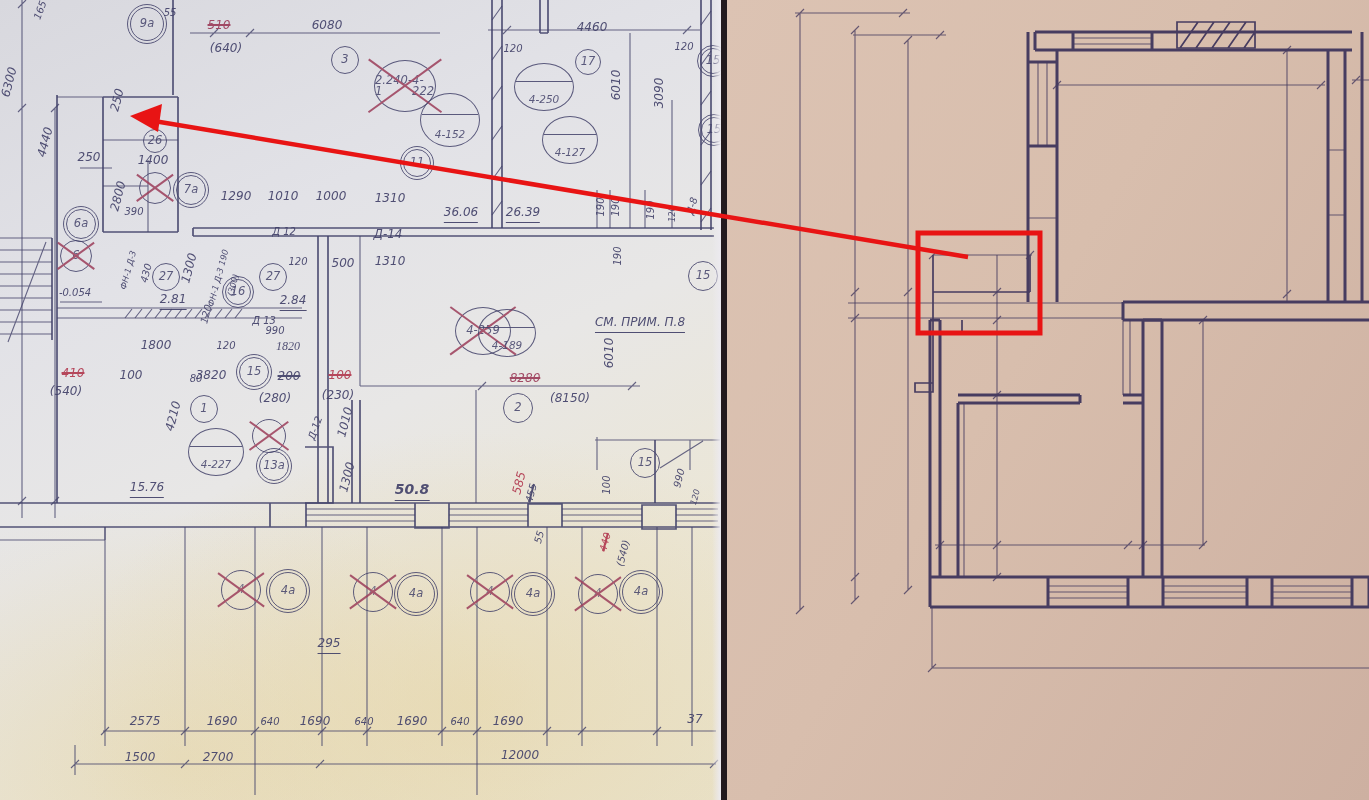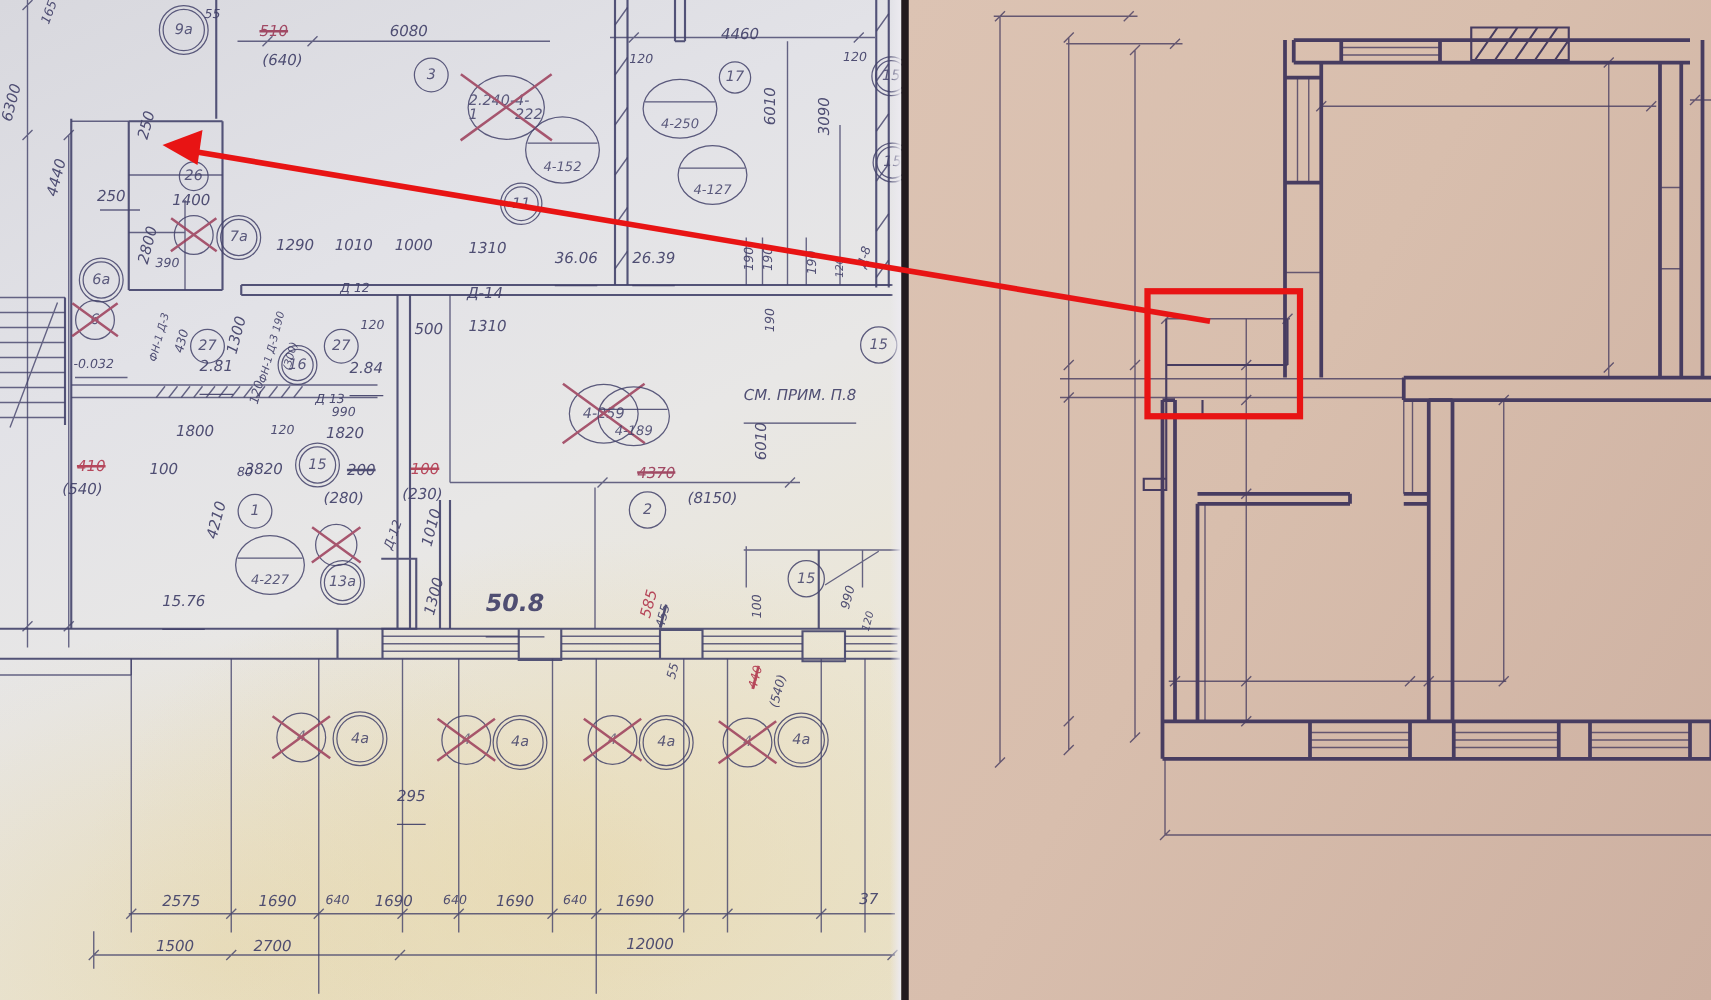--- a/index.html
+++ b/index.html
@@ -28,22 +28,22 @@
   #panel-right svg.lines{color:var(--ink-right);}
   path.t{stroke:currentColor;stroke-width:1.1;fill:none;opacity:.8;}
   path.m{stroke:currentColor;stroke-width:1.7;fill:none;opacity:.9;}
   path.w{stroke:currentColor;stroke-width:3;fill:none;}
   path.f{stroke:currentColor;stroke-width:1.7;fill:none;}
   
   .lbl{position:absolute;transform:translate(-50%,-50%);white-space:nowrap;
        font:italic 12px "DejaVu Sans",sans-serif;color:var(--ink-left);opacity:.92;}
   .lbl.small{font-size:10px;}
   .lbl.tiny{font-size:8.5px;}
-  .lbl.big{font-size:19px;font-weight:bold;}
-  .lbl.underline{border-bottom:1.2px solid currentColor;padding-bottom:15px;}
+  .lbl.big{font-size:14px;font-weight:bold;}
+  .lbl.underline{border-bottom:1.2px solid currentColor;padding-bottom:3px;}
   .lbl.strike{text-decoration:line-through;text-decoration-thickness:1.5px;}
   .lbl.red{color:var(--redtxt);}
   .lbl.dkred{color:var(--red2);}
   
   .circ{position:absolute;transform:translate(-50%,-50%);border:1.4px solid var(--ink-left);
         border-radius:50%;display:flex;align-items:center;justify-content:center;opacity:.85;}
   .circ span{font:italic 11.5px "DejaVu Sans",sans-serif;color:var(--ink-left);line-height:1;}
   .circ.d{outline:1.5px solid var(--ink-left);outline-offset:2.3px;}
   .circ.e{flex-direction:column;justify-content:space-around;}
   .circ.e .mid{width:96%;height:1.3px;background:var(--ink-left);}
@@ -282,39 +282,39 @@
         <div class="lbl " style="left: 189px; top: 268px; transform: translate(-50%, -50%) rotate(-75deg);">1300</div>
         <div class="lbl tiny" style="left: 218px; top: 278px; transform: translate(-50%, -50%) rotate(-75deg);">ФН-1 Д-3 190</div>
         <div class="lbl tiny" style="left: 233px; top: 285px; transform: translate(-50%, -50%) rotate(-75deg);">(300)</div>
         <div class="lbl underline" style="left: 173px; top: 301px; transform: translate(-50%, -50%);">2.81</div>
         <div class="lbl underline" style="left: 293px; top: 302px; transform: translate(-50%, -50%);">2.84</div>
         <div class="lbl small" style="left: 206px; top: 314px; transform: translate(-50%, -50%) rotate(-75deg);">120</div>
         <div class="lbl small" style="left: 264px; top: 320px; transform: translate(-50%, -50%);">Д 13</div>
         <div class="lbl small" style="left: 275px; top: 330px; transform: translate(-50%, -50%);">990</div>
         <div class="lbl " style="left: 156px; top: 345px; transform: translate(-50%, -50%);">1800</div>
         <div class="lbl small" style="left: 226px; top: 345px; transform: translate(-50%, -50%);">120</div>
-        <div class="lbl " style="left: 276px; top: 346px; transform: translate(-50%, -50%);">1820</div>
+        <div class="lbl " style="left: 288px; top: 346px; transform: translate(-50%, -50%); font-family: Liberation Serif, serif;">1820</div>
         <div class="lbl small" style="left: 196px; top: 378px; transform: translate(-50%, -50%);">80</div>
         <div class="lbl " style="left: 131px; top: 375px; transform: translate(-50%, -50%);">100</div>
         <div class="lbl " style="left: 211px; top: 375px; transform: translate(-50%, -50%);">3820</div>
         <div class="lbl strike" style="left: 289px; top: 376px; transform: translate(-50%, -50%);">200</div>
         <div class="lbl red strike" style="left: 340px; top: 375px; transform: translate(-50%, -50%);">100</div>
         <div class="lbl " style="left: 275px; top: 398px; transform: translate(-50%, -50%);">(280)</div>
         <div class="lbl " style="left: 338px; top: 395px; transform: translate(-50%, -50%);">(230)</div>
         <div class="lbl red strike" style="left: 73px; top: 373px; transform: translate(-50%, -50%);">410</div>
         <div class="lbl " style="left: 66px; top: 391px; transform: translate(-50%, -50%);">(540)</div>
-        <div class="lbl small" style="left: 75px; top: 292px; transform: translate(-50%, -50%);">-0.032</div>
+        <div class="lbl small" style="left: 75px; top: 292px; transform: translate(-50%, -50%);">-0.054</div>
         <div class="lbl " style="left: 173px; top: 416px; transform: translate(-50%, -50%) rotate(-75deg);">4210</div>
         <div class="lbl small" style="left: 315px; top: 428px; transform: translate(-50%, -50%) rotate(-70deg);">Д-12</div>
         <div class="lbl " style="left: 345px; top: 422px; transform: translate(-50%, -50%) rotate(-75deg);">1010</div>
         <div class="lbl " style="left: 347px; top: 477px; transform: translate(-50%, -50%) rotate(-75deg);">1300</div>
         <div class="lbl underline" style="left: 147px; top: 489px; transform: translate(-50%, -50%);">15.76</div>
         <div class="lbl big underline" style="left: 412px; top: 491px; transform: translate(-50%, -50%);">50.8</div>
         <div class="lbl underline" style="left: 640px; top: 324px; transform: translate(-50%, -50%);">СМ. ПРИМ. П.8</div>
-        <div class="lbl strike dkred" style="left: 525px; top: 378px; transform: translate(-50%, -50%);">4370</div>
+        <div class="lbl strike dkred" style="left: 525px; top: 378px; transform: translate(-50%, -50%);">8280</div>
         <div class="lbl " style="left: 570px; top: 398px; transform: translate(-50%, -50%);">(8150)</div>
         <div class="lbl " style="left: 609px; top: 353px; transform: translate(-50%, -50%) rotate(-90deg);">6010</div>
         <div class="lbl red" style="left: 519px; top: 483px; transform: translate(-50%, -50%) rotate(-75deg);">585</div>
         <div class="lbl strike small" style="left: 531px; top: 493px; transform: translate(-50%, -50%) rotate(-75deg);">455</div>
         <div class="lbl small" style="left: 539px; top: 537px; transform: translate(-50%, -50%) rotate(-75deg);">55</div>
         <div class="lbl small" style="left: 606px; top: 485px; transform: translate(-50%, -50%) rotate(-90deg);">100</div>
         <div class="lbl red strike small" style="left: 605px; top: 542px; transform: translate(-50%, -50%) rotate(-75deg);">440</div>
         <div class="lbl small" style="left: 623px; top: 553px; transform: translate(-50%, -50%) rotate(-75deg);">(540)</div>
         <div class="lbl small" style="left: 679px; top: 478px; transform: translate(-50%, -50%) rotate(-75deg);">990</div>
         <div class="lbl tiny" style="left: 695px; top: 497px; transform: translate(-50%, -50%) rotate(-75deg);">120</div>

